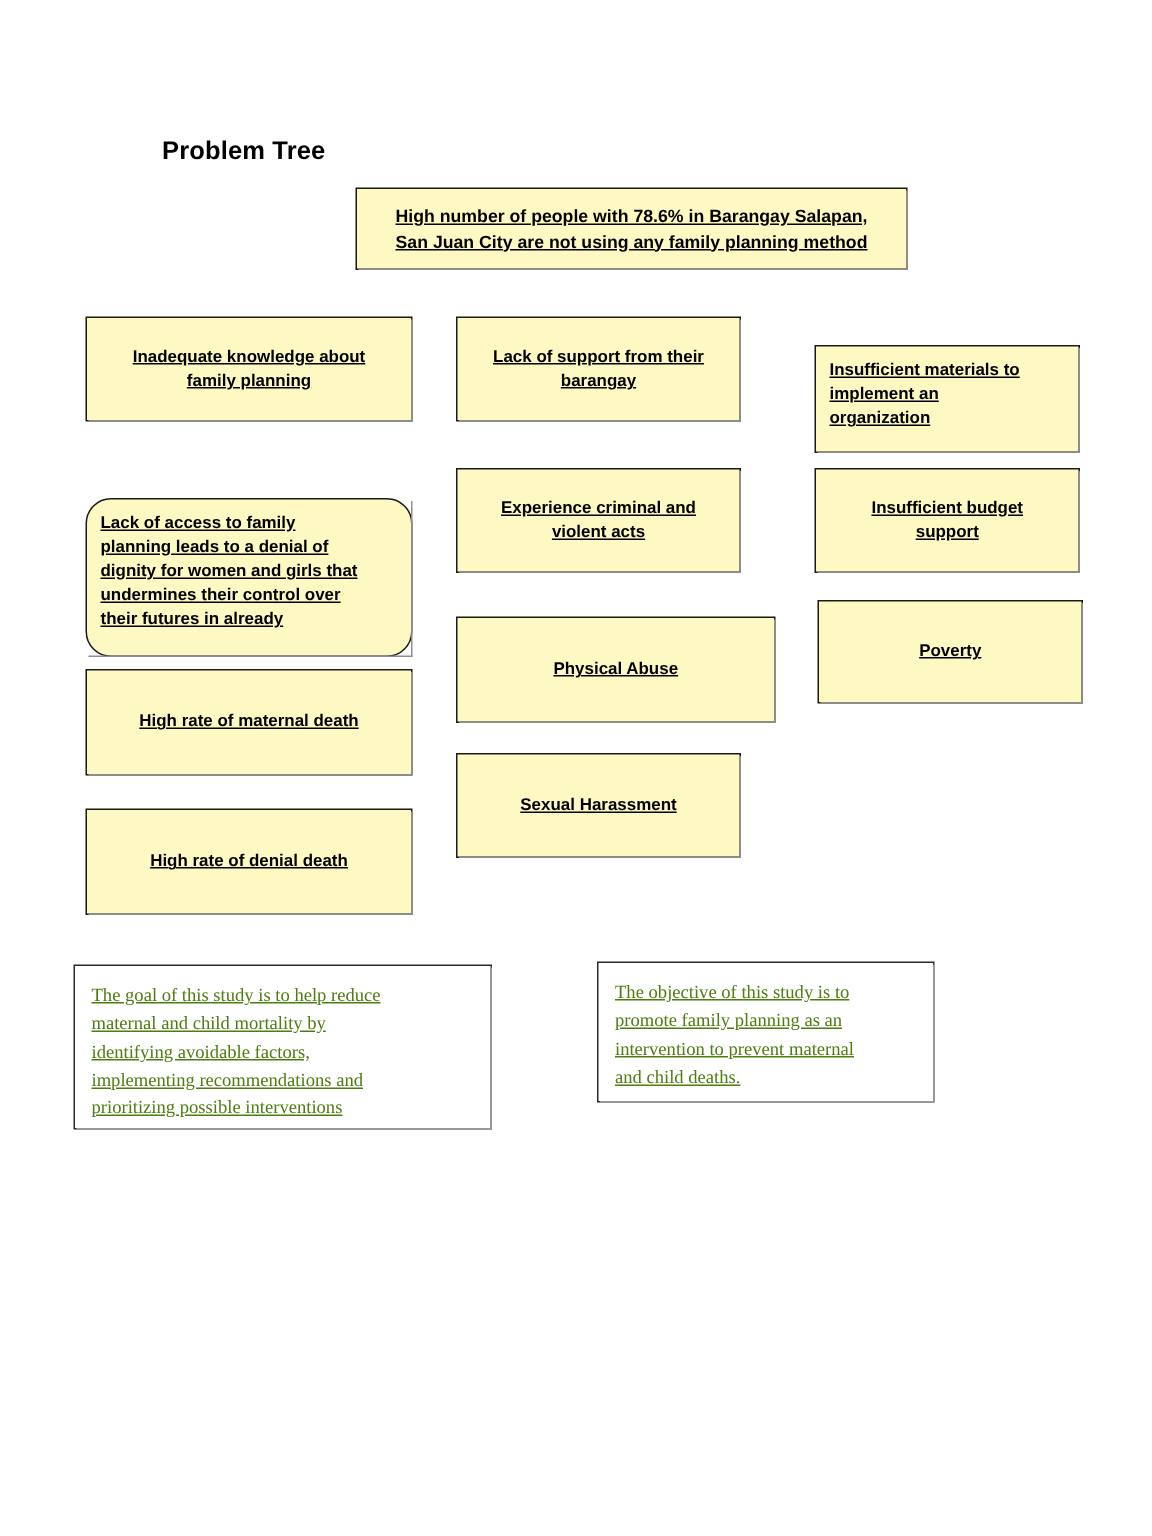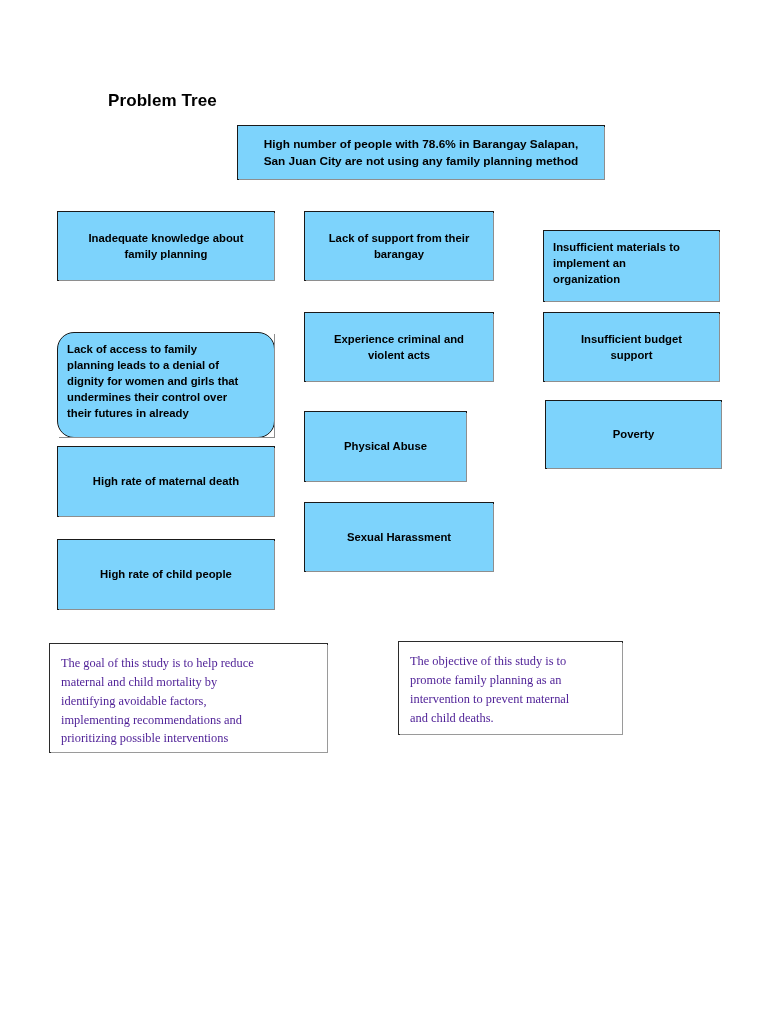--- a/index.html
+++ b/index.html
@@ -34,26 +34,27 @@
     letter-spacing: 0.1px;
     line-height: 1;
     white-space: nowrap;
     margin-left: 20px;
   }
 
   
   .node {
     position: absolute;
     box-sizing: border-box;
-    background: #7dd3fc;
+    background: #fef9c3;
     border: 1.6px solid #1a1a1a;
     display: flex;
     align-items: center;
     justify-content: center;
     padding: 4px 9px;
+    text-decoration: underline;
   }
   .node .txt {
     font-size: 11.3px;
     line-height: 1.42;
     text-align: center;
     font-weight: 600;
     width: 100%;
     white-space: pre-line;
   }
   .node.align-left .txt {
@@ -86,21 +87,21 @@
 
   
   #node-c1-r1 { left: 57px;  top: 211px; width: 218px; height: 70px; }
   #node-c1-r2 { left: 57px;  top: 312px; width: 218px; height: 106px; border-radius: 17px; }
   #node-c1-r3 { left: 57px;  top: 446px; width: 218px; height: 71px; }
   #node-c1-r4 { left: 57px;  top: 539px; width: 218px; height: 71px; }
 
   
   #node-c2-r1 { left: 304px; top: 211px; width: 190px; height: 70px; }
   #node-c2-r2 { left: 304px; top: 312px; width: 190px; height: 70px; }
-  #node-c2-r3 { left: 304px; top: 411px; width: 163px; height: 71px; }
+  #node-c2-r3 { left: 304px; top: 411px; width: 213px; height: 71px; }
   #node-c2-r4 { left: 304px; top: 502px; width: 190px; height: 70px; }
 
   
   #node-c3-r1 { left: 543px; top: 210px; width: 177px; height: 72px; }
   #node-c3-r2 { left: 543px; top: 312px; width: 177px; height: 70px; }
   #node-c3-r3 { left: 545px; top: 400px; width: 177px; height: 69px; }
 
   
   .statement {
     position: absolute;
@@ -108,21 +109,22 @@
     background: #ffffff;
     border: 1.4px solid #2b2b2b;
     padding: 10px 11px 8px 11px;
   }
   .statement .txt {
     font-family: "Liberation Serif", serif;
     font-size: 12.4px;
     line-height: 1.52;
     text-align: left;
     white-space: pre-line;
-    color: #4c1d95;
+    color: #4d7c0f;
+    text-decoration: underline;
   }
   .statement::after {
     content: "";
     position: absolute;
     left: 1px; top: 1px; right: -1px; bottom: -1px;
     border-right: 1px solid #9a9a9a;
     border-bottom: 1px solid #9a9a9a;
     pointer-events: none;
   }
 
@@ -152,21 +154,21 @@
 dignity for women and girls that
 undermines their control over
 their futures in already</span>
   </div>
 
   <div class="node" id="node-c1-r3">
     <span class="txt">High rate of maternal death</span>
   </div>
 
   <div class="node" id="node-c1-r4">
-    <span class="txt">High rate of child people</span>
+    <span class="txt">High rate of denial death</span>
   </div>
 
   <div class="node" id="node-c2-r1">
     <span class="txt">Lack of support from their
 barangay</span>
   </div>
 
   <div class="node" id="node-c2-r2">
     <span class="txt">Experience criminal and
 violent acts</span>

